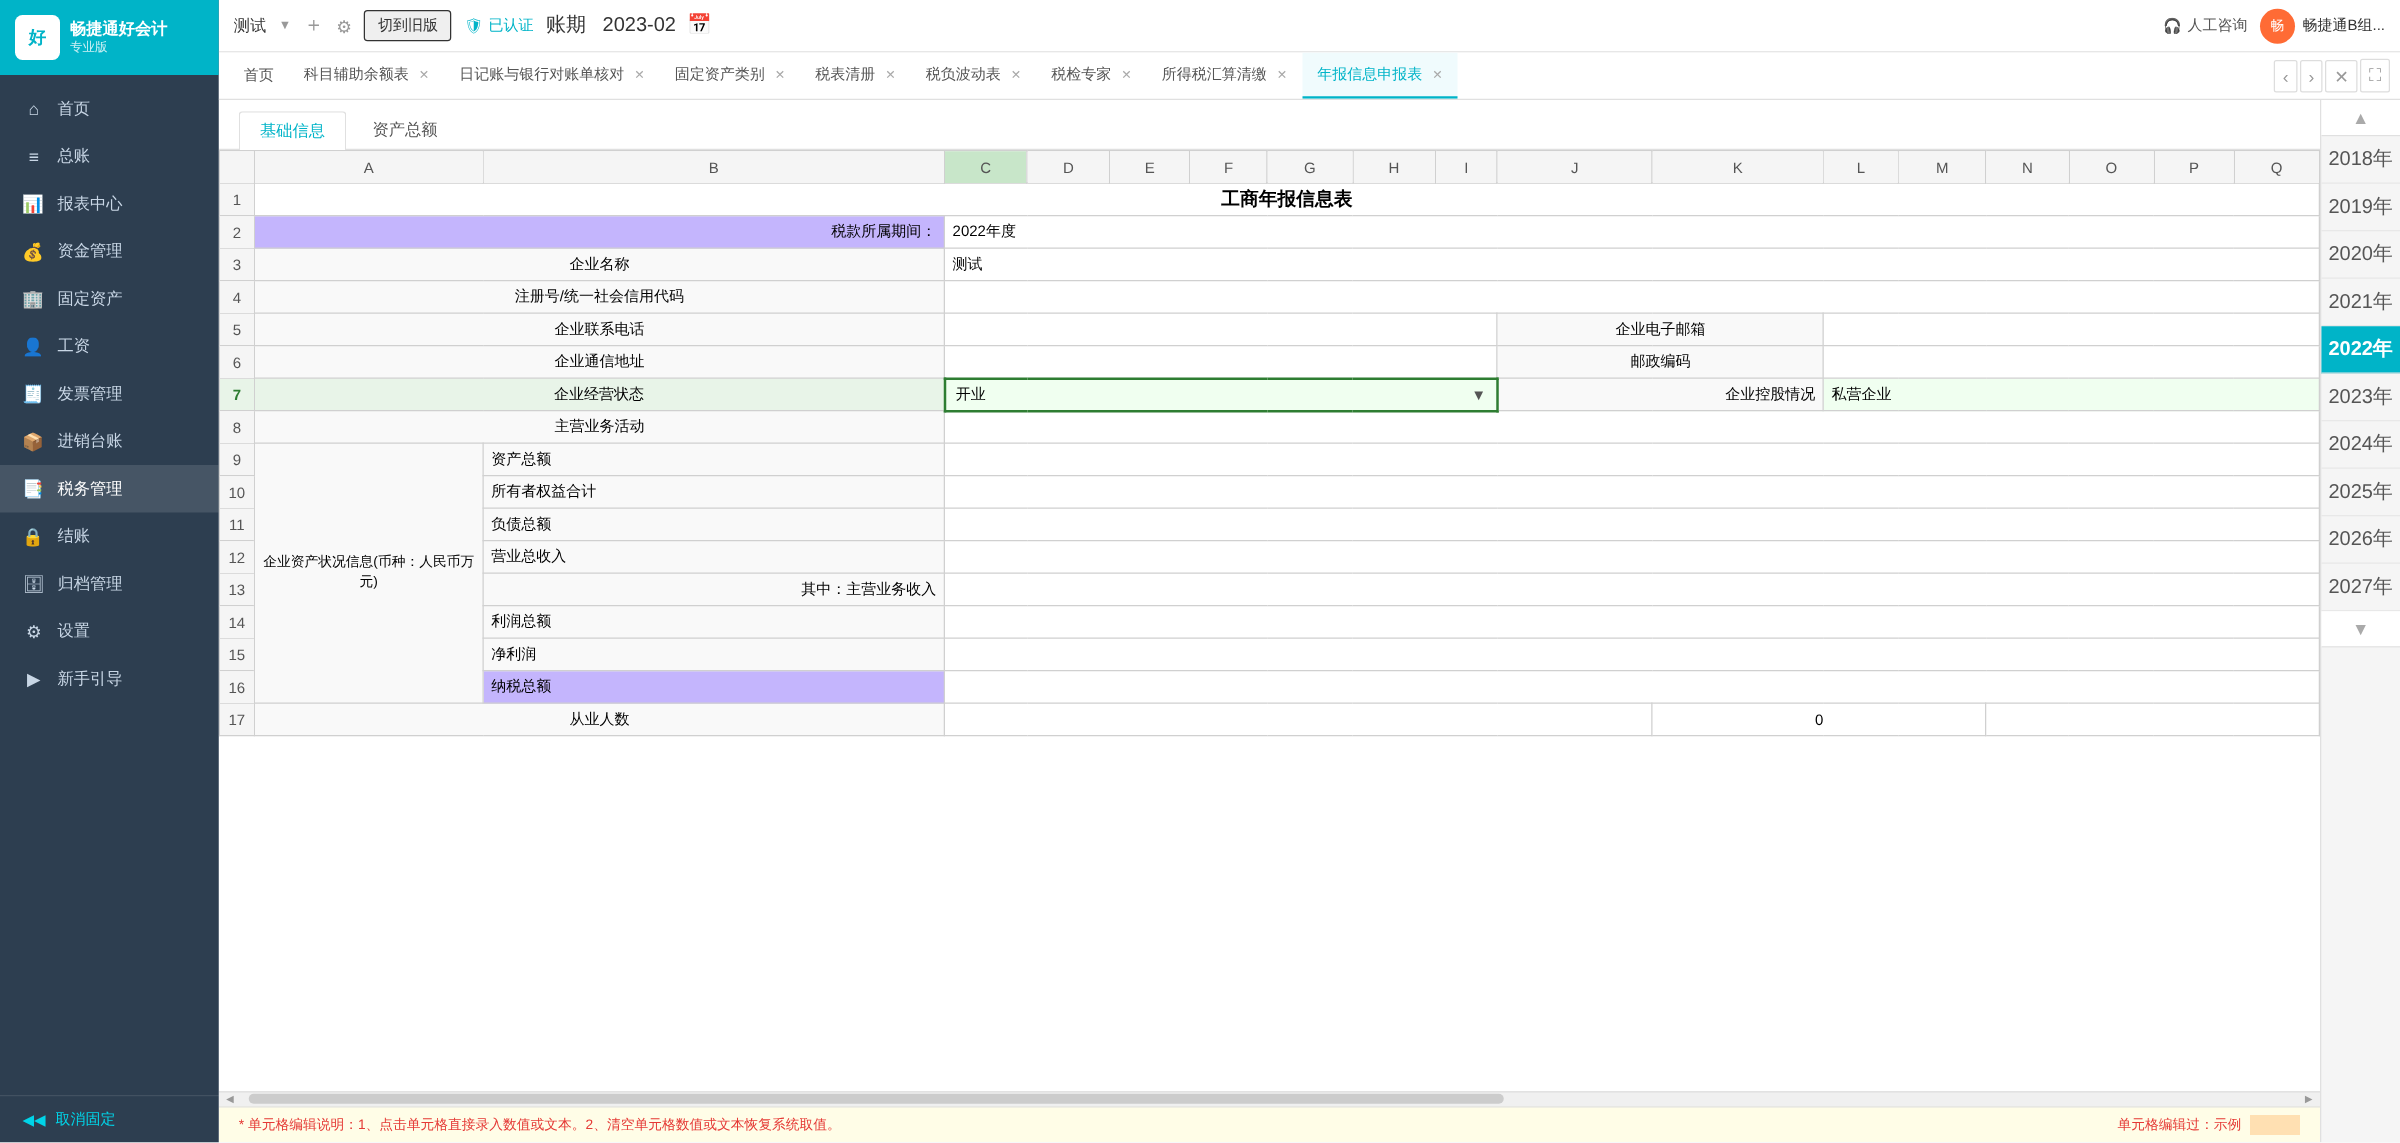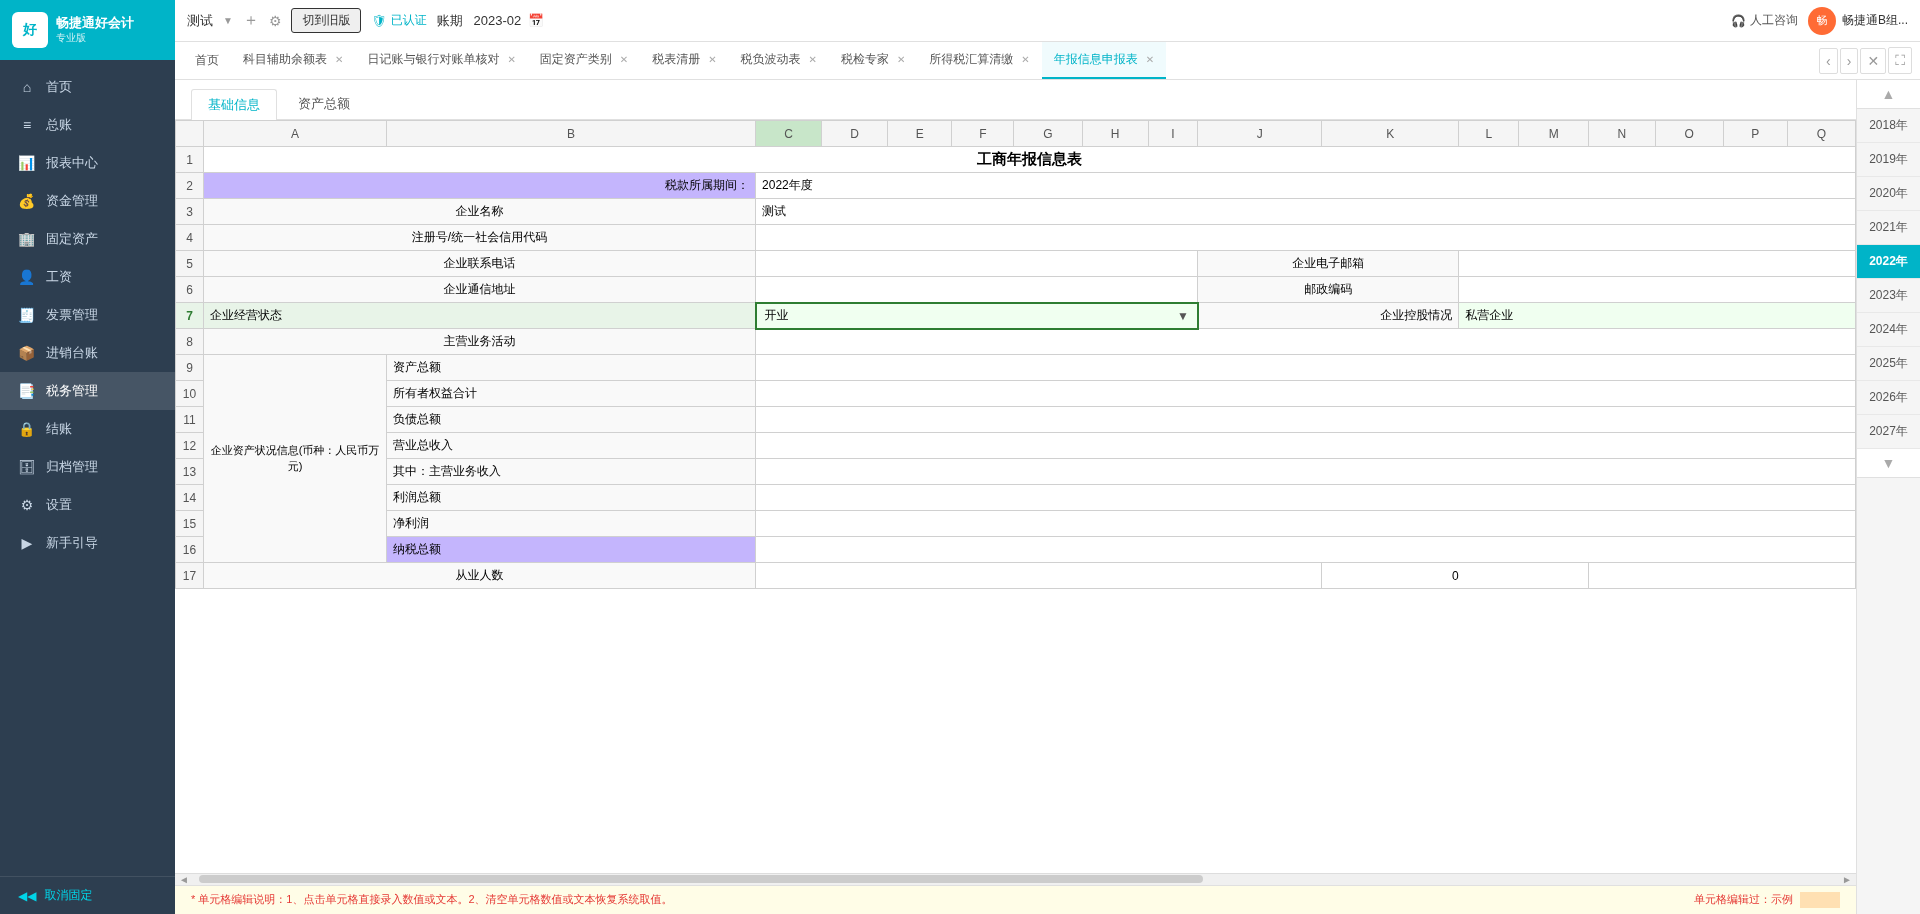--- a/index.html
+++ b/index.html
@@ -55,21 +55,21 @@
     }
     .topbar-title { font-size: 13px; color: #333; }
     .topbar-arrow { color: #999; font-size: 10px; }
     .topbar-add { color: #999; font-size: 16px; cursor: pointer; }
     .topbar-gear { color: #999; font-size: 14px; cursor: pointer; }
     .topbar-old-btn {
       border: 1px solid #333; border-radius: 3px;
       padding: 3px 10px; font-size: 12px; cursor: pointer; color: #333;
     }
     .topbar-verified { color: #00b4c8; font-size: 12px; display: flex; align-items: center; gap: 4px; }
-    .topbar-period { font-size: 13px; color: #333; }
+    .topbar-period { font-size: 16px; color: #333; }
     .topbar-spacer { flex: 1; }
     .topbar-support { color: #555; font-size: 12px; display: flex; align-items: center; gap: 4px; cursor: pointer; }
     .topbar-user { display: flex; align-items: center; gap: 6px; cursor: pointer; }
     .topbar-avatar { width: 28px; height: 28px; border-radius: 50%; background: #ff6b35; display: flex; align-items: center; justify-content: center; color: white; font-size: 11px; }
     .topbar-username { font-size: 12px; color: #333; }
 
     
     .tabbar {
       height: 38px;
       background: white;
@@ -205,21 +205,21 @@
       align-items: center;
       overflow-y: auto;
     }
     .year-nav-btn {
       width: 100%; padding: 6px 0; text-align: center;
       cursor: pointer; color: #aaa; font-size: 14px;
       background: white; border-bottom: 1px solid #e0e0e0;
     }
     .year-item {
       width: 100%; padding: 8px 0; text-align: center;
-      cursor: pointer; font-size: 12px; color: #555;
+      cursor: pointer; font-size: 16px; color: #555;
       border-bottom: 1px solid #e8e8e8;
     }
     .year-item.active {
       background: #00b4c8; color: white; font-weight: bold;
     }
 
     
     .h-scroll {
       height: 12px;
       background: #f0f0f0;
@@ -446,21 +446,21 @@
             <tr>
               <td class="row-num">6</td>
               <td colspan="2" style="text-align:center; background:#f9f9f9;">企业通信地址</td>
               <td colspan="7"></td>
               <td colspan="2" style="text-align:center; background:#f9f9f9;">邮政编码</td>
               <td colspan="6"></td>
             </tr>
 
             <tr style="background:#f0fff0;">
               <td class="row-num" style="background:#e8f4e8; font-weight:bold; color:#2e7d32;">7</td>
-              <td colspan="2" style="background:#e8f4e8;">企业经营状态</td>
+              <td colspan="2" style="text-align:center; background:#e8f4e8;">企业经营状态</td>
               <td colspan="7" style="border: 2px solid #2e7d32; padding:0;">
                 <div class="dropdown-cell" style="padding: 3px 8px;">
                   <span>开业</span>
                   <span style="color:#555;">▼</span>
                 </div>
               </td>
               <td colspan="2" style="text-align:right; background:#f9f9f9;">企业控股情况</td>
               <td colspan="6">私营企业</td>
             </tr>
 
@@ -490,21 +490,21 @@
             </tr>
 
             <tr>
               <td class="row-num">12</td>
               <td style="text-align:left; background:#f9f9f9;">营业总收入</td>
               <td colspan="15"></td>
             </tr>
 
             <tr>
               <td class="row-num">13</td>
-              <td style="text-align:left; background:#f9f9f9;">其中：主营业务收入</td>
+              <td style="text-align:right; background:#f9f9f9;">其中：主营业务收入</td>
               <td colspan="15"></td>
             </tr>
 
             <tr>
               <td class="row-num">14</td>
               <td style="text-align:left; background:#f9f9f9;">利润总额</td>
               <td colspan="15"></td>
             </tr>
 
             <tr>

